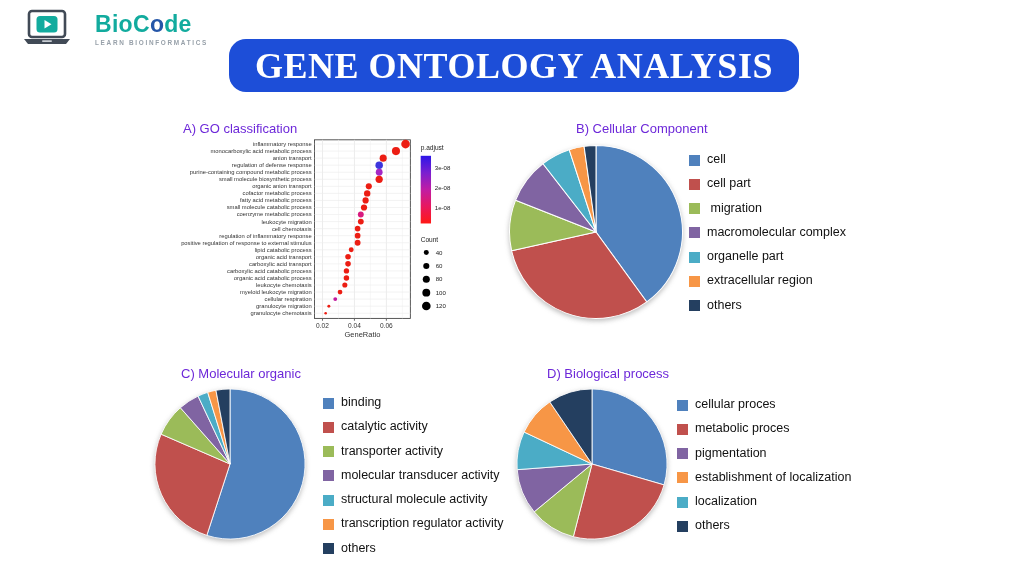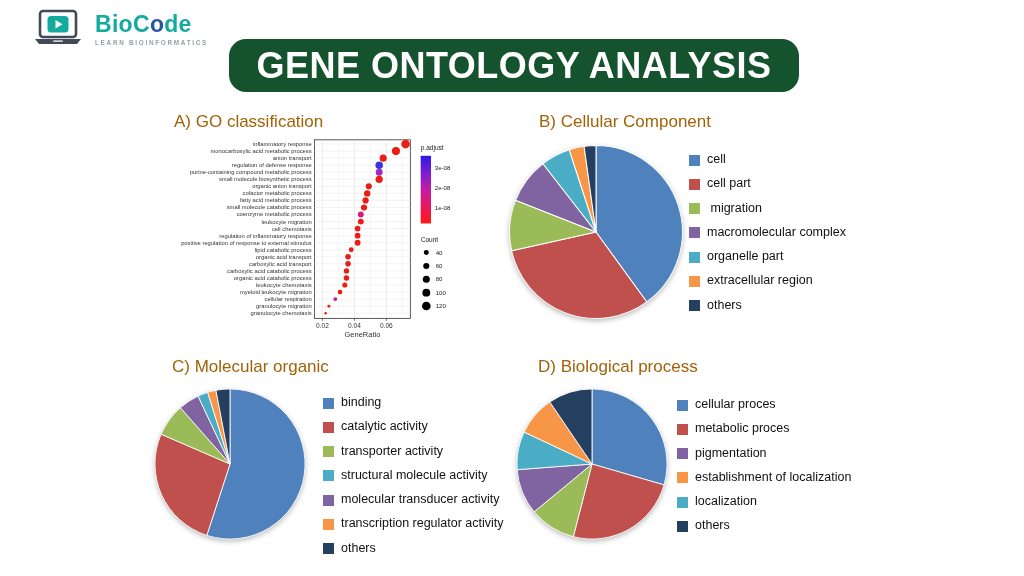--- a/index.html
+++ b/index.html
@@ -1,31 +1,31 @@
 <!DOCTYPE html>
 <html><head>
 <meta charset="utf-8">
 <style>
   html,body{margin:0;padding:0;background:#fff;}
   .stage{position:relative;width:1024px;height:576px;background:#ffffff;overflow:hidden;
          font-family:"Liberation Sans",sans-serif;color:#1b1b1b;}
 
   
-  .logo{position:absolute;left:33px;top:9px;display:flex;align-items:center;gap:12px;}
+  .logo{position:absolute;left:22px;top:9px;display:flex;align-items:center;gap:23px;}
   .brand{font-size:23px;font-weight:bold;line-height:1;letter-spacing:.3px;}
   .brand .t{color:#12ab9e;} .brand .b{color:#2456a8;}
   .tagline{font-size:6.4px;letter-spacing:1.7px;color:#97a0a9;margin-top:3px;font-weight:bold;}
 
   
   .banner{position:absolute;left:229px;top:39px;width:570px;height:53px;background:#16a296;
           border-radius:17px;display:flex;align-items:center;justify-content:center;}
   .banner span{color:#ffffff;font-size:36px;font-weight:800;letter-spacing:.5px;}
 
-  .ptitle{position:absolute;margin:0;font-size:17px;font-weight:400;color:#a16207;}
-  .t-a{left:174px;top:112px;} .t-b{left:539px;top:112px;}
+  .ptitle{position:absolute;margin:9px;font-size:13px;font-weight:400;color:#6d28d9;}
+  .t-a{left:174px;top:112px;} .t-b{left:567px;top:112px;}
   .t-c{left:172px;top:357px;} .t-d{left:538px;top:357px;}
 
   .dotplot{position:absolute;left:166px;top:134px;width:312px;height:209px;}
 
   .pie-svg{position:absolute;filter:drop-shadow(0 2px 2.5px rgba(70,70,70,.35));}
   .pie-b{left:505px;top:141px;width:182px;height:182px;}
   .pie-c{left:151px;top:385px;width:158px;height:158px;}
   .pie-d{left:513px;top:385px;width:158px;height:158px;}
 
   .legend{position:absolute;}
@@ -46,21 +46,21 @@
       <polygon points="22.5,11 29.5,15.2 22.5,19.4" fill="#ffffff"></polygon>
       <path d="M2,30 h46 l-4,5 h-38 z" fill="#414a56"></path>
       <rect x="20" y="31.2" width="10" height="1.8" rx="0.9" fill="#c8cdd3"></rect>
     </svg>
     <div>
       <div class="brand"><span class="t">Bio</span><span class="t">C</span><span class="b">o</span><span class="t">de</span></div>
       <div class="tagline">LEARN BIOINFORMATICS</div>
     </div>
   </div>
 
-  <div class="banner" style="background: #14532d;">
+  <div class="banner" style="background: #1d4ed8; font-family: Liberation Serif, serif;">
     <span>GENE ONTOLOGY ANALYSIS</span>
   </div>
 
   <h2 class="ptitle t-a">A) GO classification</h2>
   <svg class="dotplot" viewBox="0 0 332 222">
       <rect x="158" y="6" width="102" height="190" fill="#ffffff" stroke="#3a3a3a" stroke-width="0.9"></rect>
       <line x1="183.5" y1="6" x2="183.5" y2="196" stroke="#f1f1f1" stroke-width="0.6"></line>
       <line x1="217.5" y1="6" x2="217.5" y2="196" stroke="#f1f1f1" stroke-width="0.6"></line>
       <line x1="251.5" y1="6" x2="251.5" y2="196" stroke="#f1f1f1" stroke-width="0.6"></line>
       <line x1="166.5" y1="6" x2="166.5" y2="196" stroke="#e4e4e4" stroke-width="0.8"></line>
@@ -233,26 +233,26 @@
       </div>
       <div class="legend-item">
         <span class="sw" style="background: rgb(192, 80, 77);"></span>
         <span class="lb">catalytic activity</span>
       </div>
       <div class="legend-item">
         <span class="sw" style="background: rgb(155, 187, 89);"></span>
         <span class="lb">transporter activity</span>
       </div>
       <div class="legend-item">
+        <span class="sw" style="background: rgb(128, 100, 162);"></span>
+        <span class="lb">molecular transducer activity</span>
+      </div>
+      <div class="legend-item">
         <span class="sw" style="background: rgb(75, 172, 198);"></span>
         <span class="lb">structural molecule activity</span>
-      </div>
-      <div class="legend-item">
-        <span class="sw" style="background: rgb(128, 100, 162);"></span>
-        <span class="lb">molecular transducer activity</span>
       </div>
       <div class="legend-item">
         <span class="sw" style="background: rgb(247, 150, 70);"></span>
         <span class="lb">transcription regulator activity</span>
       </div>
       <div class="legend-item">
         <span class="sw" style="background: rgb(36, 63, 96);"></span>
         <span class="lb">others</span>
       </div>
     </div>

